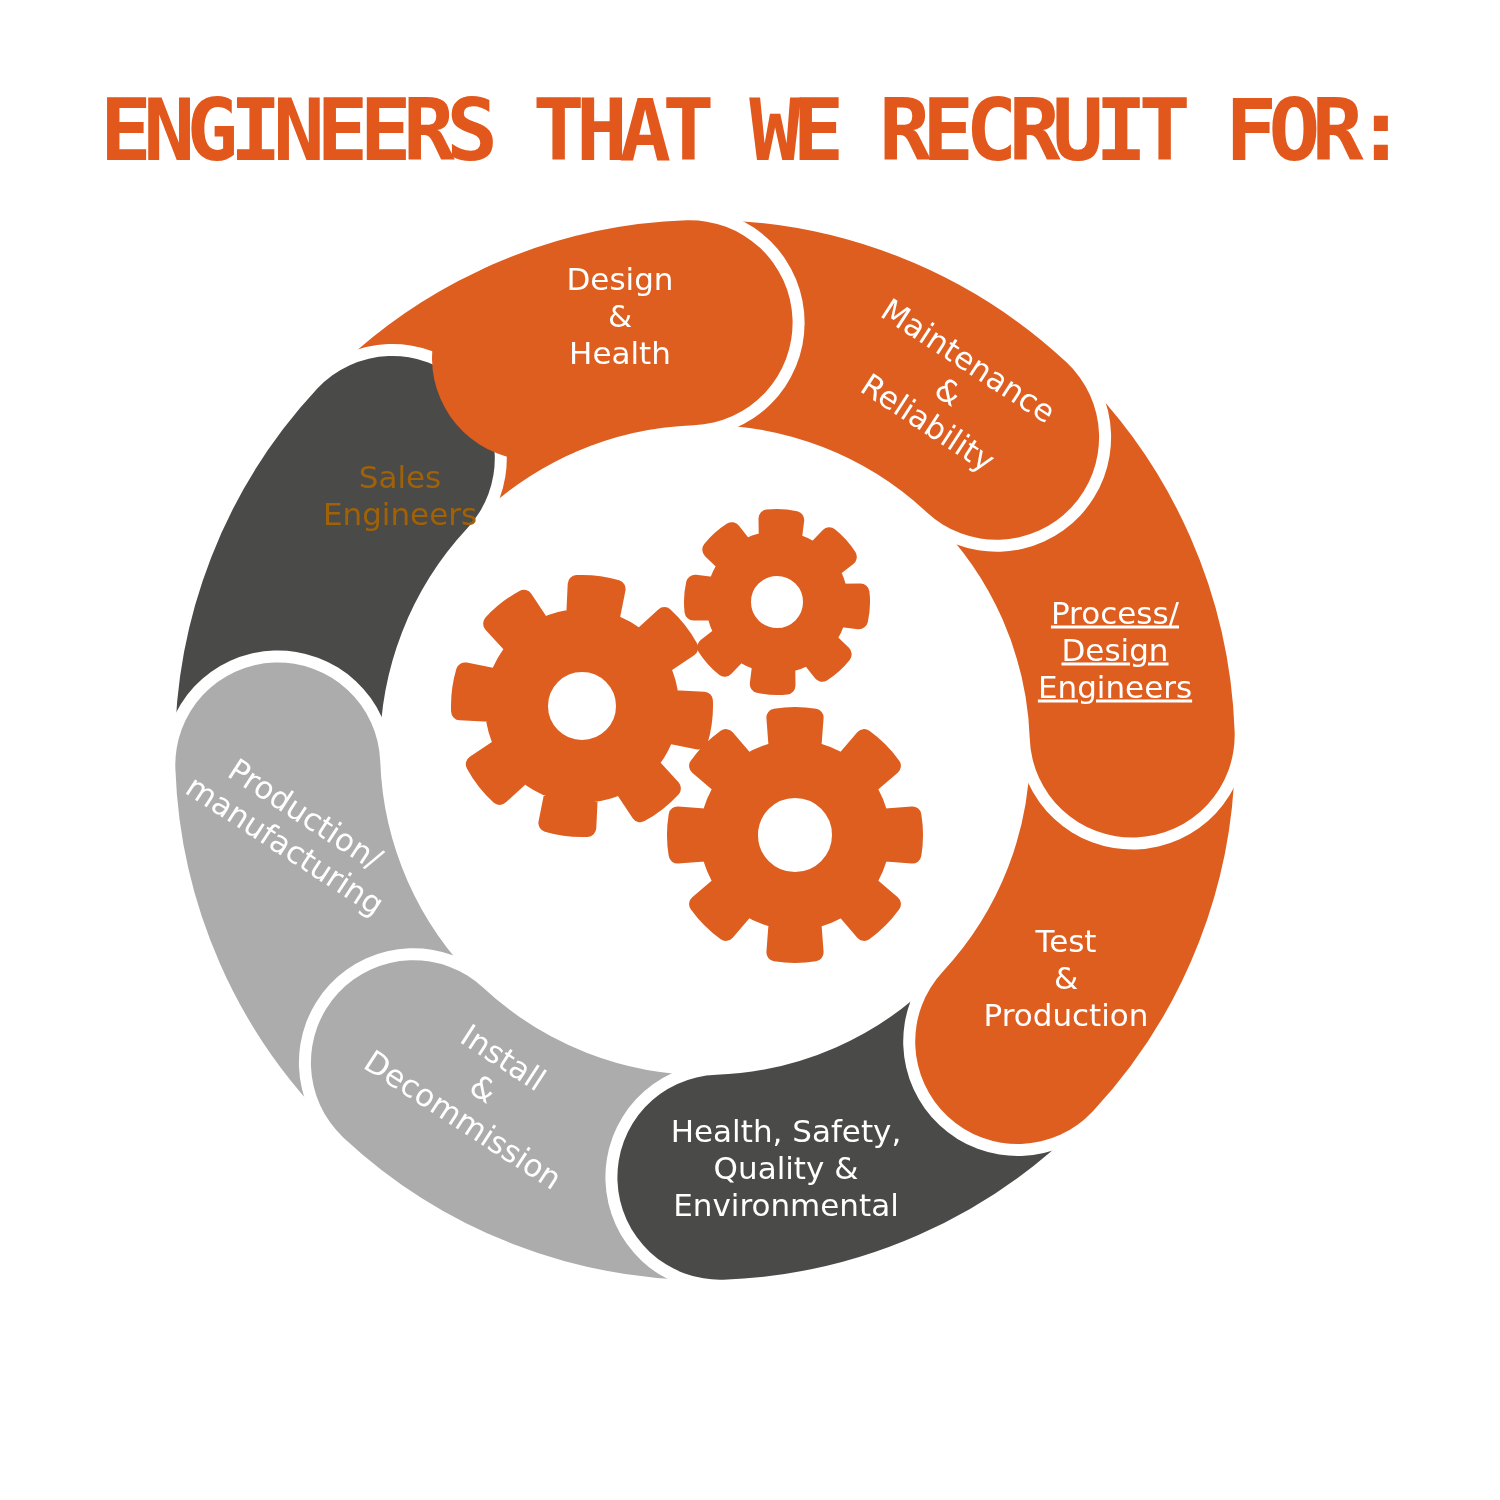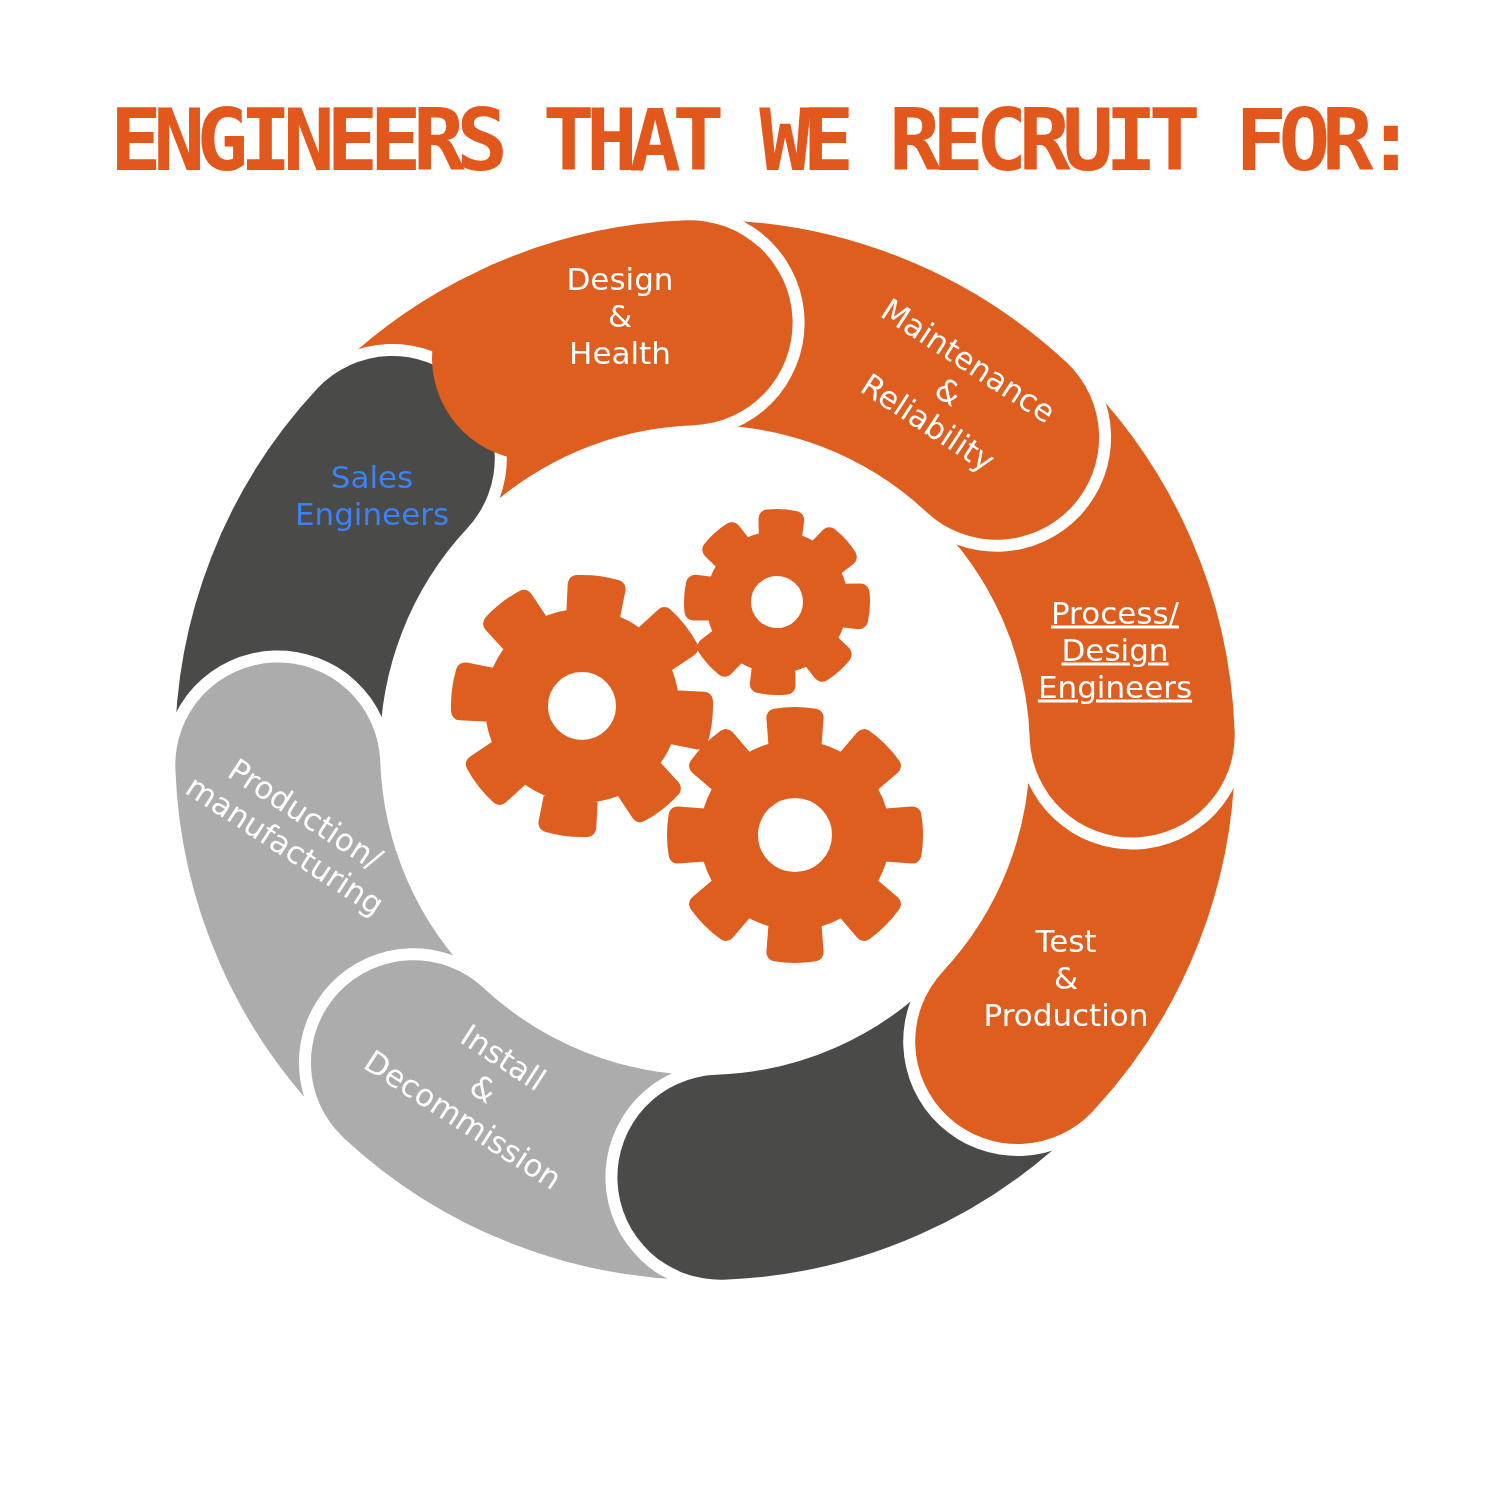--- a/index.html
+++ b/index.html
@@ -4,21 +4,21 @@
 <style>
   html,body{margin:0;padding:0;}
   body{
     width:1500px;height:1500px;position:relative;overflow:hidden;
     background:#fff;
     font-family:"DejaVu Sans", sans-serif;
   }
   #stage{position:absolute;left:0;top:0;width:1500px;height:1500px;}
   #wheel{position:absolute;left:0;top:0;}
   .title{
-    position:absolute;left:97px;top:84px;margin:13px;
+    position:absolute;left:97px;top:84px;margin:3px;
     font-family:"DejaVu Sans Mono", monospace;
     font-weight:bold;
     font-size:86px;
     line-height:86px;
     letter-spacing:-8.5px;
     white-space:nowrap;
   }
   .seg-label{
     position:absolute;
     color:#fff;
@@ -82,29 +82,34 @@
   <div class="seg-label l2" style="color: rgb(255, 255, 255);">
     <span>Process/</span>
     <span>Design</span>
     <span>Engineers</span>
   </div>
   <div class="seg-label l3" style="color: rgb(255, 255, 255);">
     <span>Test</span>
     <span>&amp;</span>
     <span>Production</span>
   </div>
+  <div class="seg-label l4" style="color: rgb(255, 255, 255);">
+    <span>Health, Safety,</span>
+    <span>Quality &amp;</span>
+    <span>Environmental</span>
+  </div>
   <div class="seg-label l5" style="color: rgb(255, 255, 255);">
     <span>Install</span>
     <span>&amp;</span>
     <span>Decommission</span>
   </div>
   <div class="seg-label l6" style="color: rgb(255, 255, 255);">
     <span>Production/</span>
     <span>manufacturing</span>
 
   </div>
-  <div class="seg-label l7" style="color: #3b82f6;">
+  <div class="seg-label l7" style="color: #a16207; margin-left: 28px;">
     <span>Sales</span>
     <span>Engineers</span>
 
   </div>
 
 </div>
 
 </body></html>

